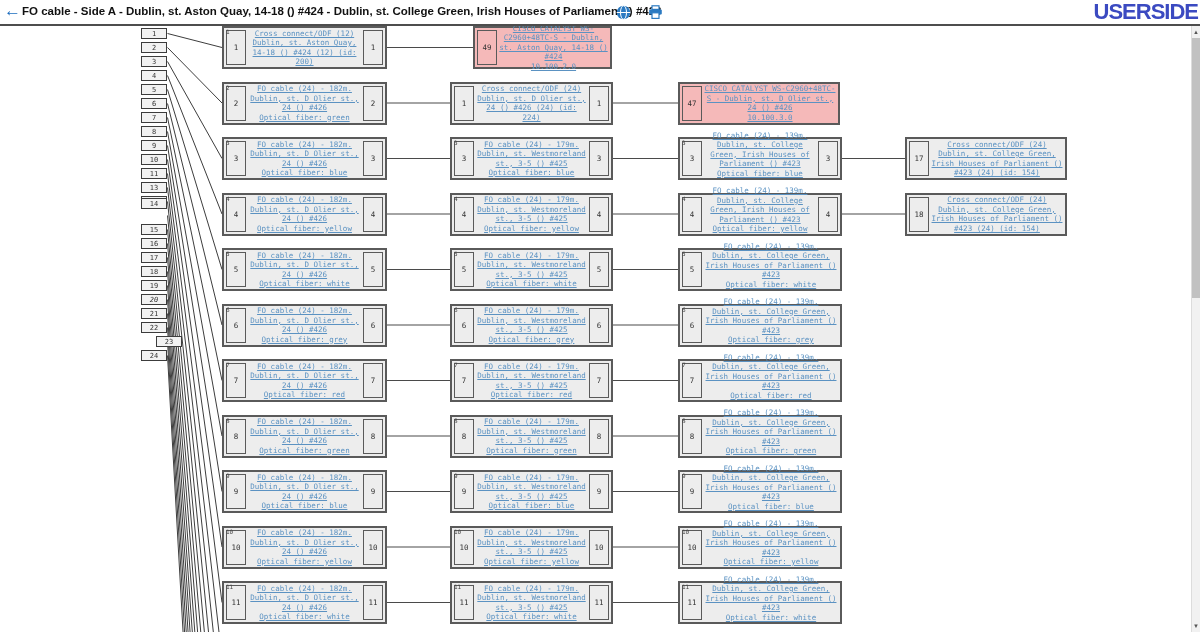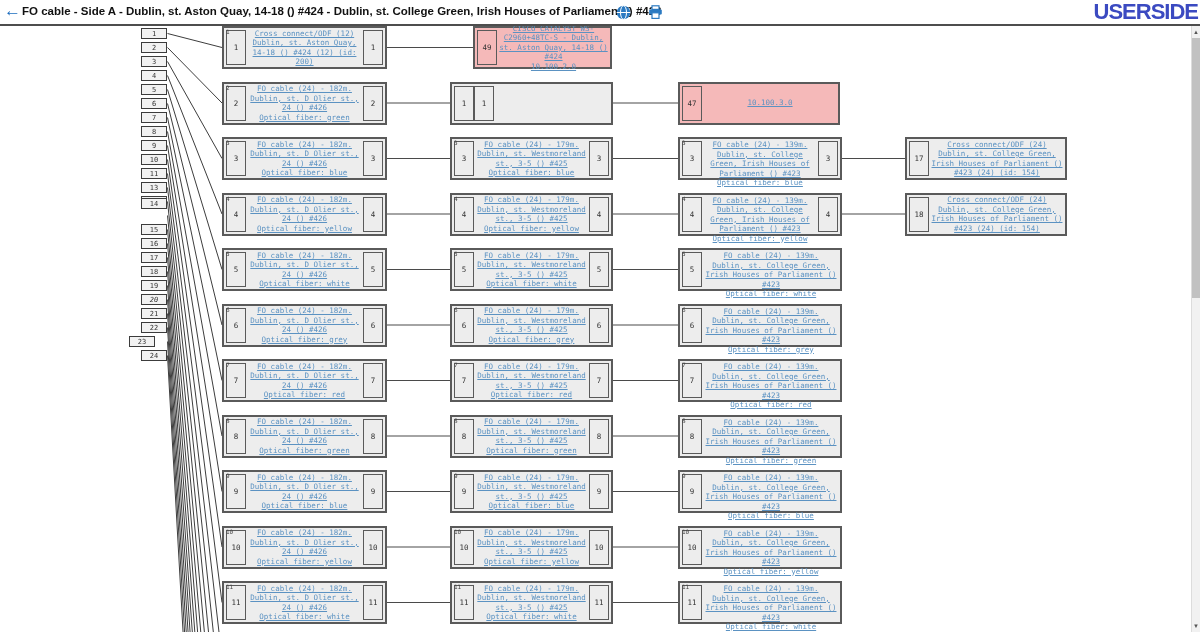--- a/index.html
+++ b/index.html
@@ -36,21 +36,21 @@
         border:2px solid #5a5a5a;display:flex;align-items:stretch;z-index:3;}
   .node.pink{background:#f5b9b9;}
   .ncell{box-sizing:border-box;width:20px;border:1px solid #5a5a5a;margin:2px;
          display:flex;align-items:center;justify-content:center;
          font-family:"DejaVu Sans Mono",monospace;font-size:7.5px;color:#333;}
   .ncell.cl{margin-right:0;}
   .ncell.cr{margin-left:0;}
   .ntext{flex:1;display:flex;flex-direction:column;justify-content:center;
          text-align:center;font-family:"DejaVu Sans Mono",monospace;font-size:7.5px;
          line-height:9.5px;color:#5b92c2;padding:0 2px;overflow:visible;}
-  .node.ovf .ntext{justify-content:space-between;padding-top:1px;}
+  .node.ovf .ntext{justify-content:flex-end;padding-top:1px;}
   .seg{display:block;text-decoration:underline;cursor:pointer;}
   .corner{position:absolute;left:2px;top:0px;font-family:"DejaVu Sans Mono",monospace;
           font-size:6px;color:#444;line-height:7px;}
 
   
   #sb{position:absolute;right:0;top:26px;width:8px;height:606px;background:#f1f1f1;
       border-left:1px solid #dcdcdc;z-index:6;}
   .sb-btn{position:absolute;left:0;width:8px;height:12px;background:#f1f1f1;color:#555;
           font-size:6px;display:flex;align-items:center;justify-content:center;cursor:pointer;}
   #sb-up{top:0;}
@@ -149,21 +149,21 @@
       <div class="port" style="left: 141px; top: 196px;">13</div>
       <div class="port" style="left: 141px; top: 198px;">14</div>
       <div class="port" style="left: 141px; top: 224px;">15</div>
       <div class="port" style="left: 141px; top: 238px;">16</div>
       <div class="port" style="left: 141px; top: 252px;">17</div>
       <div class="port" style="left: 141px; top: 266px;">18</div>
       <div class="port" style="left: 141px; top: 280px;">19</div>
       <div class="port" style="left: 141px; top: 294px; font-style: italic;">20</div>
       <div class="port" style="left: 141px; top: 308px;">21</div>
       <div class="port" style="left: 141px; top: 322px;">22</div>
-      <div class="port" style="left: 129px; top: 336px;">23</div>
+      <div class="port" style="left: 156px; top: 336px;">23</div>
       <div class="port" style="left: 141px; top: 350px;">24</div>
       <div class="node" style="left: 222px; top: 26px; width: 165px;">
         <span class="corner">1</span>
         <div class="ncell cl">1</div>
         <div class="ntext">
           <span class="seg">Cross connect/ODF (12) Dublin, st. Aston Quay, 14-18 () #424 (12) (id: 200)</span>
         </div>
         <div class="ncell cr">1</div>
       </div>
       <div class="node pink" style="left: 473px; top: 26px; width: 139px;">
@@ -178,25 +178,29 @@
         <div class="ncell cl">2</div>
         <div class="ntext">
           <span class="seg">FO cable (24) - 182m.</span>
           <span class="seg">Dublin, st. D Olier st., 24 () #426</span>
           <span class="seg">Optical fiber: green</span>
         </div>
         <div class="ncell cr">2</div>
       </div>
       <div class="node" style="left: 450px; top: 81.5px; width: 163px;">
         <div class="ncell cl">1</div>
+        <div class="ntext">
+          <span class="seg">Cross connect/ODF (24) Dublin, st. D Olier st., 24 () #426 (24) (id: 224)</span>
+        </div>
         <div class="ncell cr">1</div>
       </div>
       <div class="node pink" style="left: 678px; top: 81.5px; width: 162px;">
         <div class="ncell cl">47</div>
         <div class="ntext">
+          <span class="seg">CISCO CATALYST WS-C2960+48TC-S - Dublin, st. D Olier st., 24 () #426</span>
           <span class="seg">10.100.3.0</span>
         </div>
       </div>
       <div class="node" style="left: 222px; top: 137px; width: 165px;">
         <span class="corner">3</span>
         <div class="ncell cl">3</div>
         <div class="ntext">
           <span class="seg">FO cable (24) - 182m.</span>
           <span class="seg">Dublin, st. D Olier st., 24 () #426</span>
           <span class="seg">Optical fiber: blue</span>

